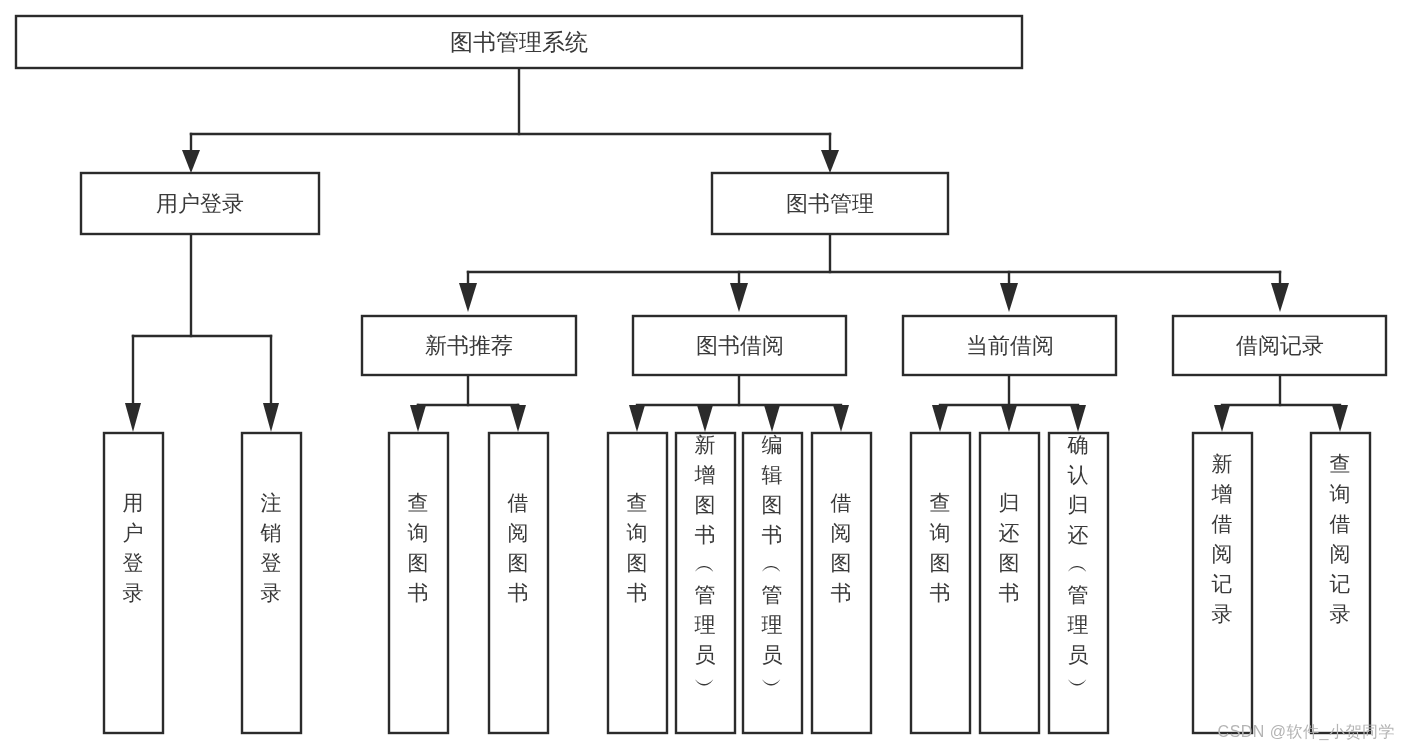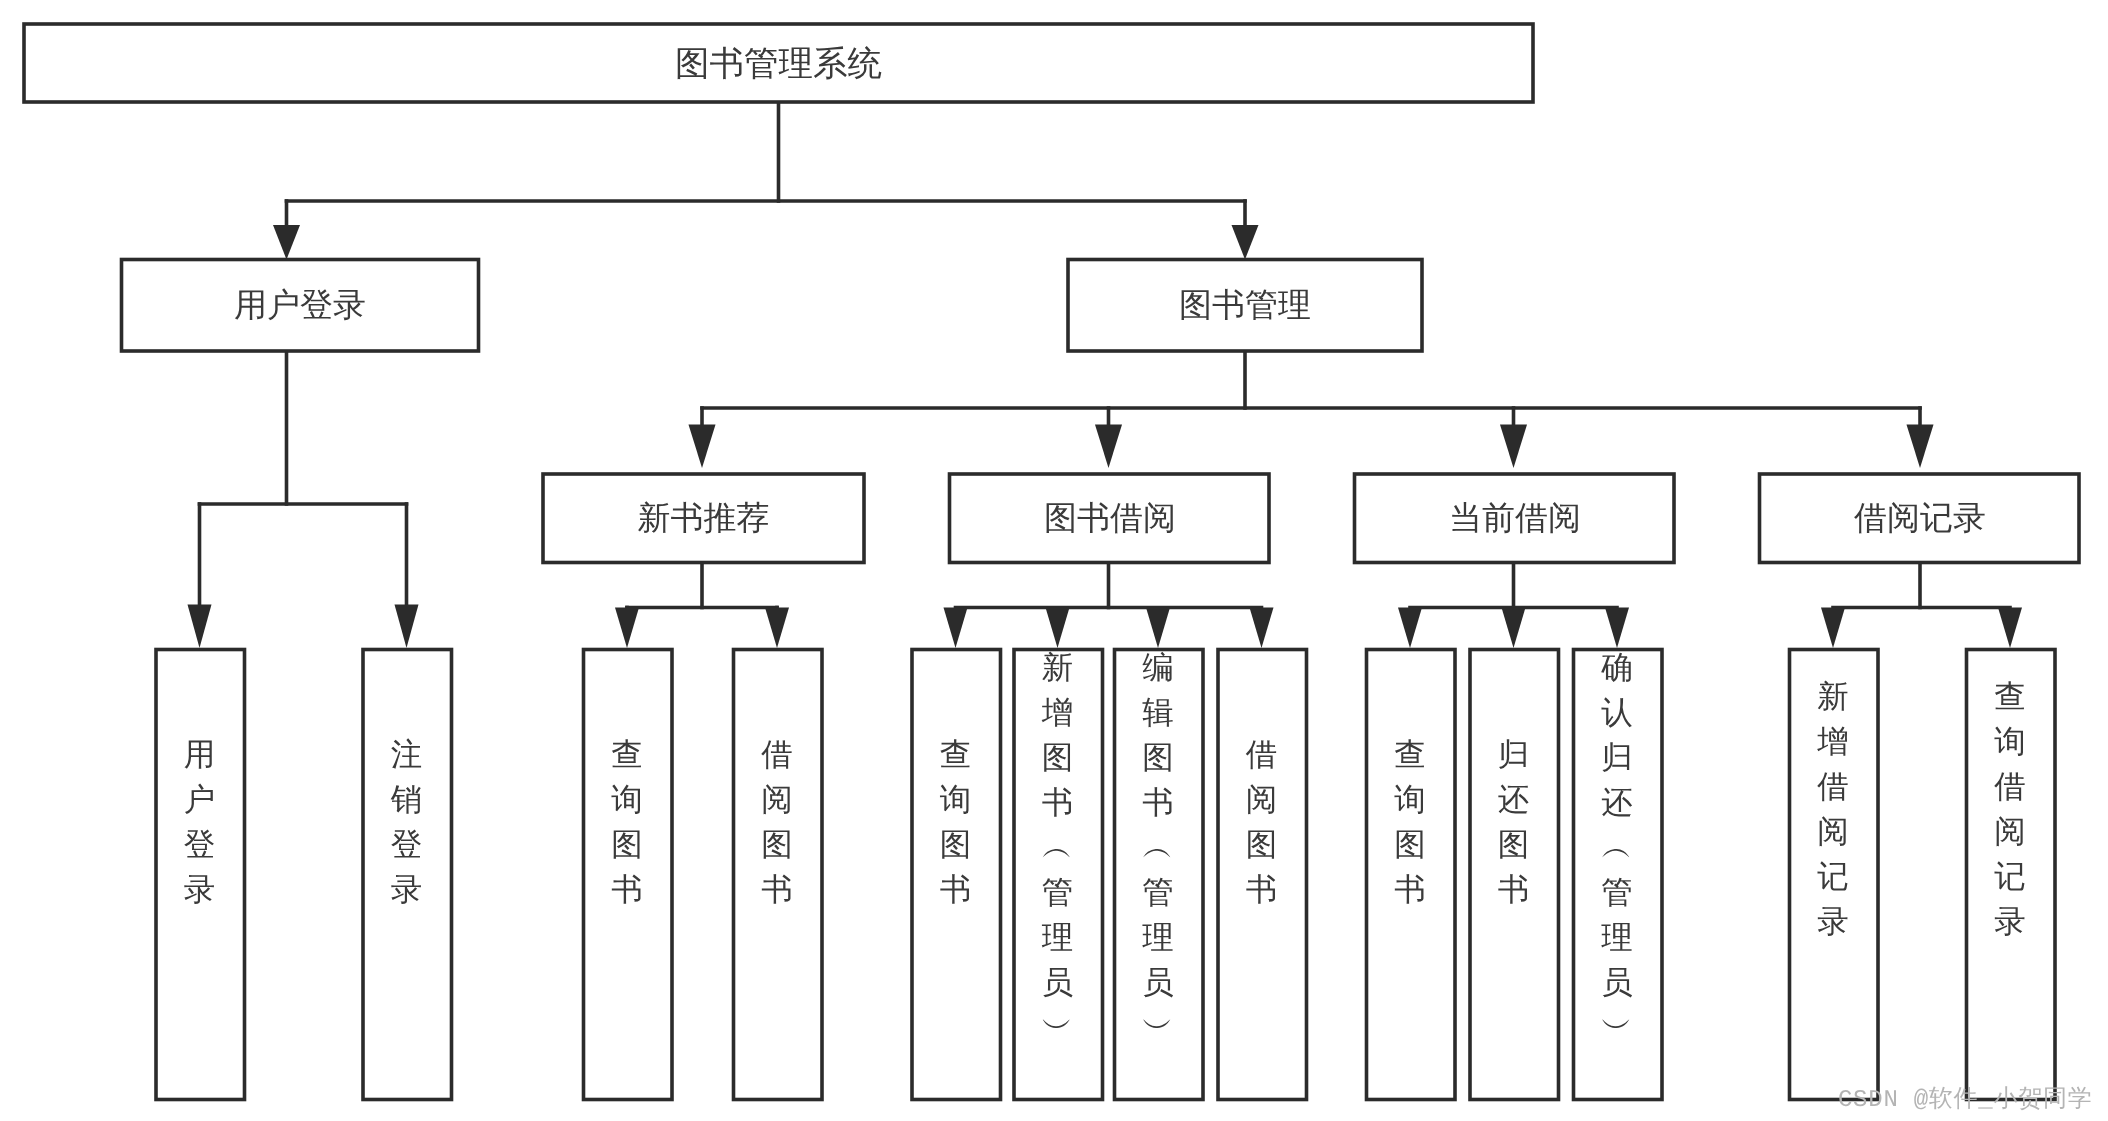--- a/index.html
+++ b/index.html
@@ -47,21 +47,21 @@
   .leaf-label {
     fill: #3a3a3a;
     font-family: "Liberation Sans", "DejaVu Sans", sans-serif;
     font-size: 21px;
     text-anchor: middle;
   }
   .watermark {
     position: absolute;
     right: 10px;
     bottom: 4px;
-    font-family: Liberation Mono, monospace;
+    font-family: Liberation Sans, sans-serif;
     font-size: 16px;
     color: #b4b4b4;
     letter-spacing: 0.5px;
     white-space: nowrap;
     pointer-events: none;
   }
 </style>
 </head>
 <body>
 

